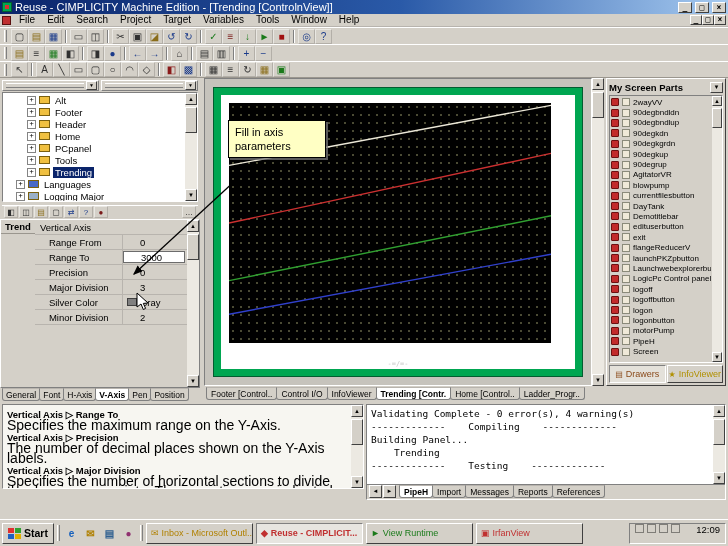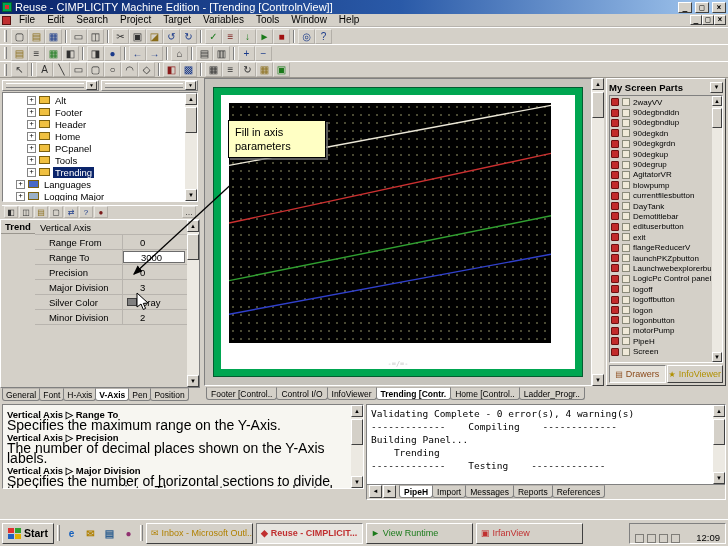--- a/index.html
+++ b/index.html
@@ -149,21 +149,21 @@
             background:#d4d0c8;border:1px solid;border-color:#fff #404040 #404040 #fff;flex:none}
   .winlogo{width:13px;height:11px;display:grid;grid-template-columns:1fr 1fr;grid-template-rows:1fr 1fr;gap:1px;flex:none}
   .winlogo i{display:block}
   .tgrip{width:3px;height:16px;border-left:1px solid #fff;border-right:1px solid #808080;flex:none}
   .ql{width:17px;height:17px;display:flex;align-items:center;justify-content:center;font-weight:bold;font-size:10px;flex:none}
   .taskbtn{width:107px;height:21px;background:#d4d0c8;border:1px solid;border-color:#fff #404040 #404040 #fff;
            display:flex;align-items:center;gap:3px;padding:0 4px;font-size:9px;white-space:nowrap;overflow:hidden;flex:none}
   .taskbtn.active{border-color:#808080 #fff #fff #808080;background:#e7e5e0;font-weight:bold}
   .tbicon{font-size:9px;flex:none}
   .tray{margin-left:auto;height:21px;border:1px solid;border-color:#808080 #fff #fff #808080;display:flex;
-        align-items:flex-end;gap:16px;padding:0 5px;font-size:9.5px;flex:none}
+        align-items:flex-start;gap:16px;padding:0 5px;font-size:9.5px;flex:none}
   .trayicon{width:9px;height:9px;border:1px solid rgba(0,0,0,.4);flex:none}
 
   
   .callout{position:absolute;left:228px;top:120px;width:98px;background:#ffffc4;border:1px solid #000;
            padding:4px 6px;font-size:11px;line-height:14px;z-index:40;box-shadow:2px 2px 0 rgba(120,120,120,.75)}
   .overlay{position:absolute;left:0;top:0;width:728px;height:546px;z-index:50;pointer-events:none}
 </style>
 </head>
 <body>
 

